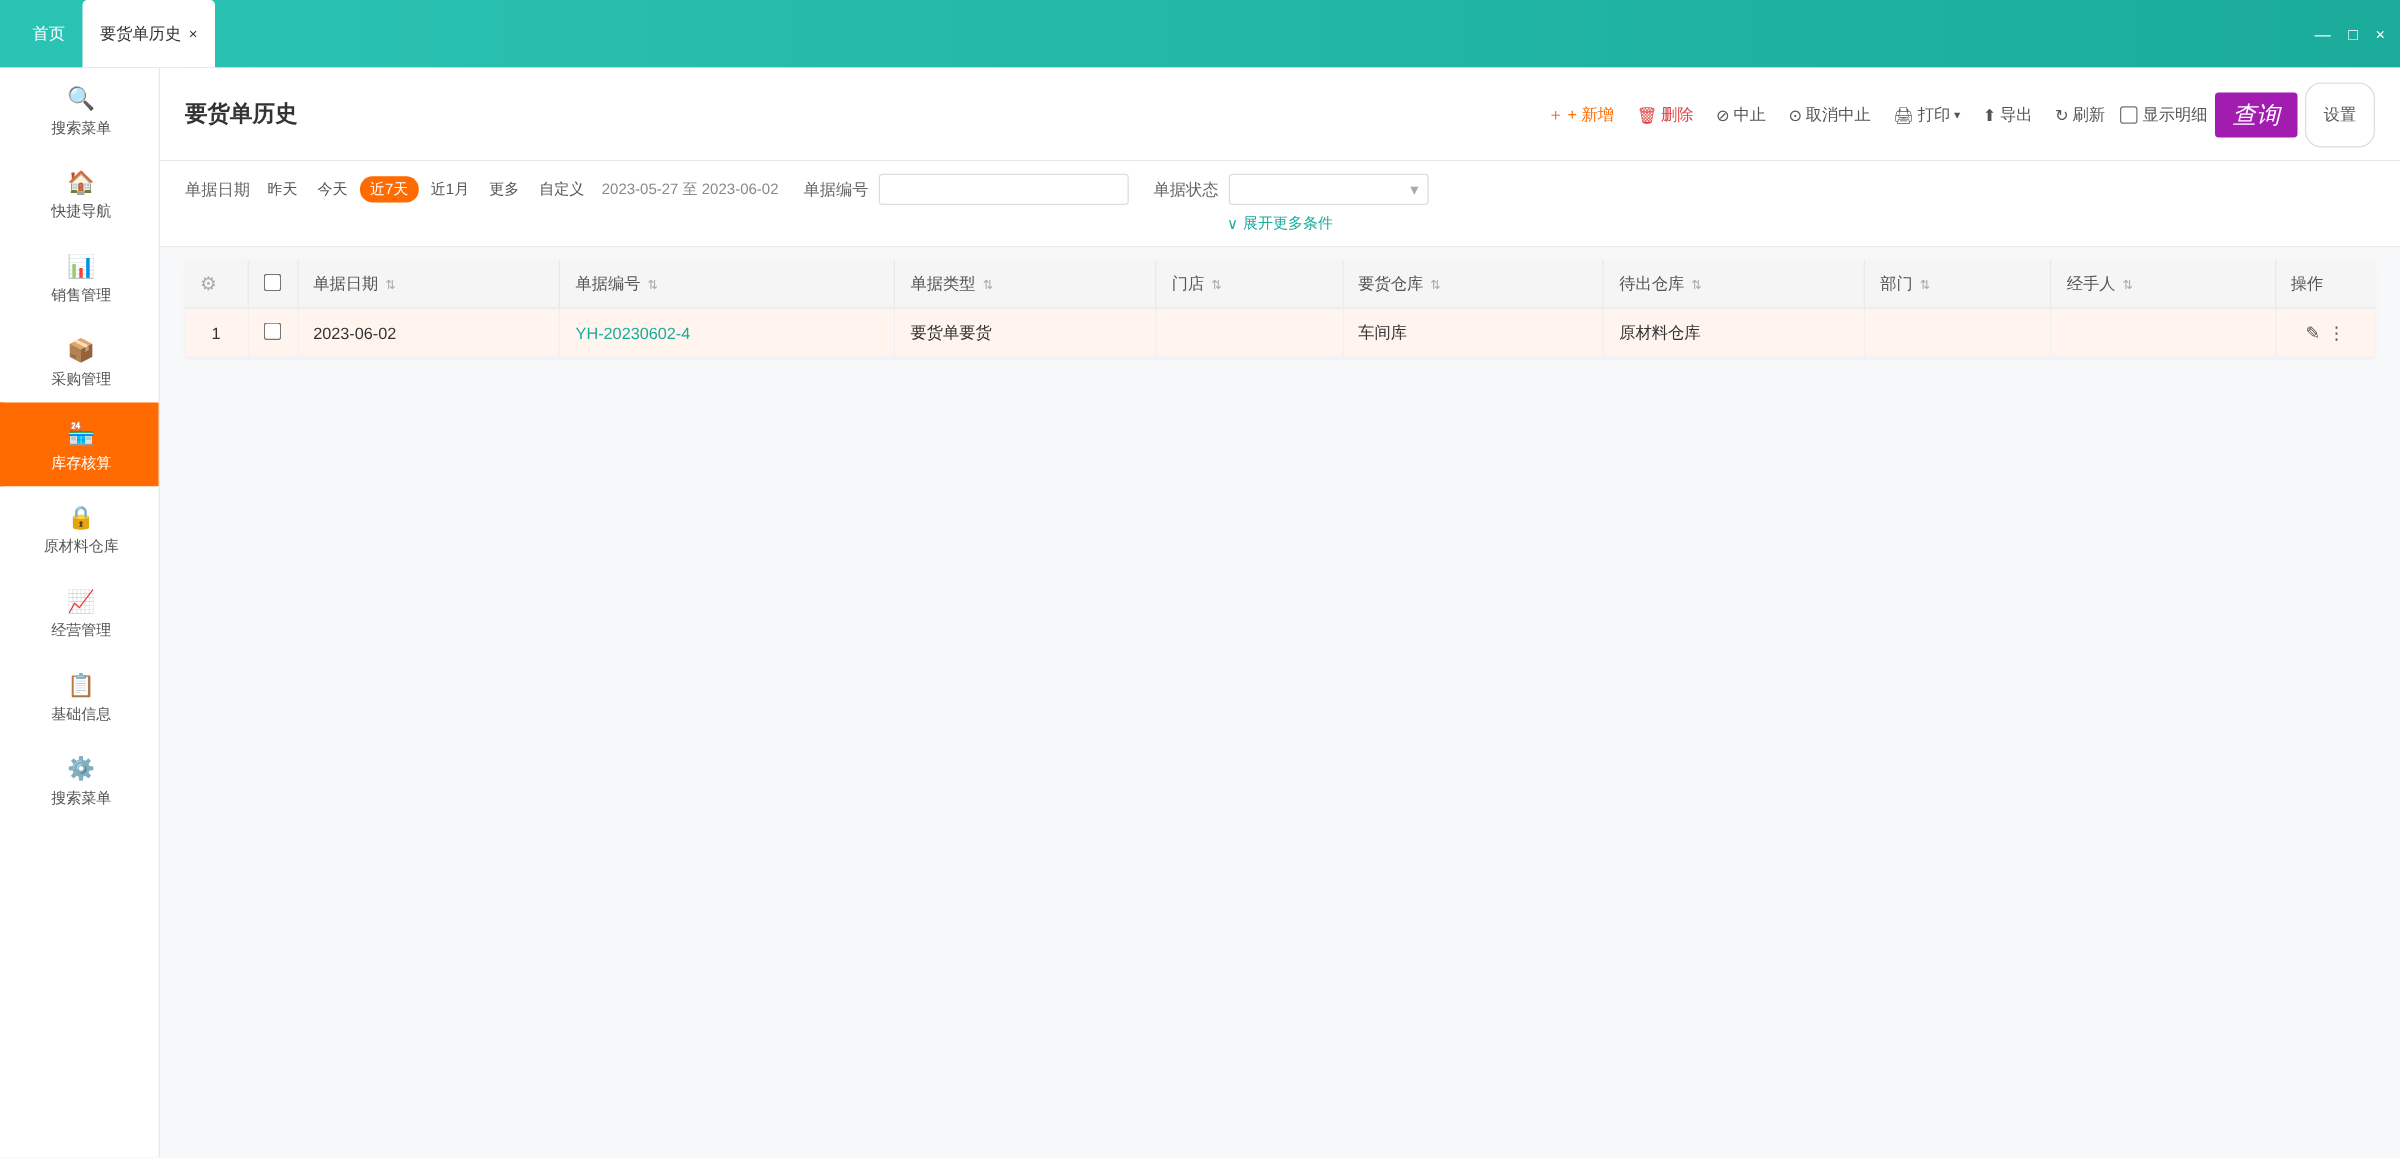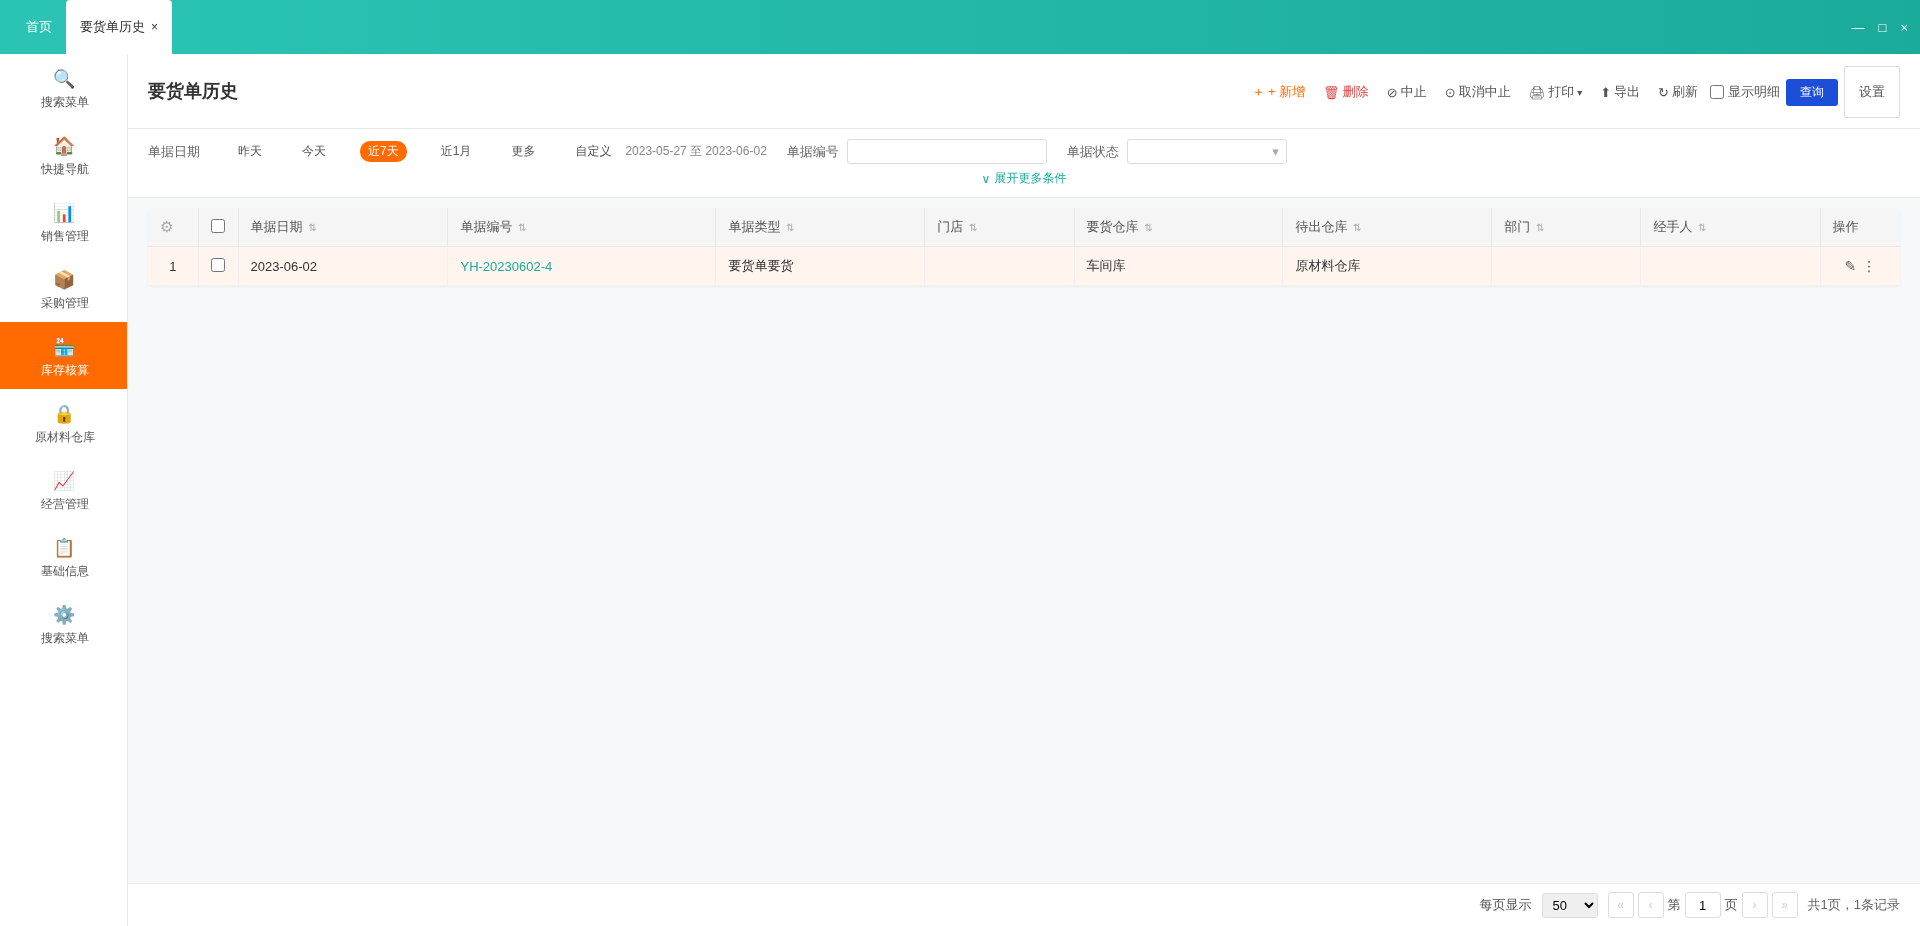--- a/index.html
+++ b/index.html
@@ -118,34 +118,35 @@
       gap: 3px;
       font-size: 13px;
       color: #555;
       cursor: pointer;
       padding: 3px 6px;
       border-radius: 3px;
     }
     .toolbar-btn.orange { color: #ff6b00; }
     .toolbar-btn.red { color: #e04040; }
     .toolbar-btn-primary {
-      background: #1d4ed8;
+      background: #a21caf;
       color: white;
       border: none;
       padding: 5px 14px;
       border-radius: 3px;
       cursor: pointer;
-      font-size: 12px;
+      font-size: 19px;
+      font-style: italic;
     }
     .toolbar-btn-secondary {
       background: white;
       color: #555;
       border: 1px solid #ddd;
       padding: 16px 14px;
-      border-radius: 2px;
+      border-radius: 13px;
       cursor: pointer;
       font-size: 13px;
     }
     .display-toggle {
       display: flex;
       align-items: center;
       gap: 4px;
       font-size: 13px;
       color: #555;
       cursor: pointer;
@@ -171,21 +172,20 @@
       gap: 8px;
     }
     .filter-label { color: #666; font-size: 13px; white-space: nowrap; }
     .filter-date-btns { display: flex; gap: 4px; }
     .date-btn {
       font-size: 12px;
       color: #555;
       cursor: pointer;
       padding: 2px 6px;
       border-radius: 3px;
-      margin-left: 24px;
     }
     .date-btn.active {
       background: #ff6b00;
       color: white;
       border-radius: 10px;
       padding: 2px 8px;
     }
     .date-range { font-size: 12px; color: #888; }
     .filter-input {
       border: 1px solid #ddd;
@@ -567,34 +567,15 @@
                 <span class="action-icon" title="编辑">✎</span>
                 <span class="action-icon" title="更多">⋮</span>
               </div>
             </td>
           </tr>
         </tbody>
       </table>
     </div>
 
 
-    <div class="pagination-bar">
-      <span>每页显示</span>
-      <select>
-        <option value="50" selected="">50</option>
-        <option value="10">10</option>
-        <option value="20">20</option>
-        <option value="100">100</option>
-      </select>
-      <div class="page-nav">
-        <div class="page-nav-btn disabled">«</div>
-        <div class="page-nav-btn disabled">‹</div>
-        <span>第</span>
-        <input class="page-input" type="text" value="1" style="">
-        <span>页</span>
-        <div class="page-nav-btn disabled">›</div>
-        <div class="page-nav-btn disabled">»</div>
-      </div>
-      <span class="page-info">共1页，1条记录</span>
-    </div>
 
   </div>
 </div>
 
 </body></html>

